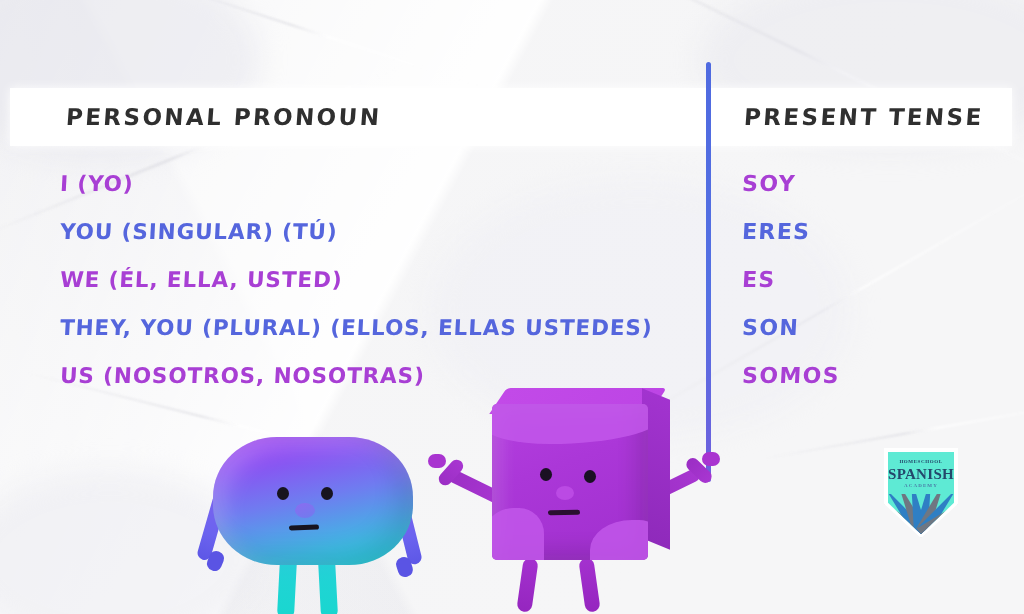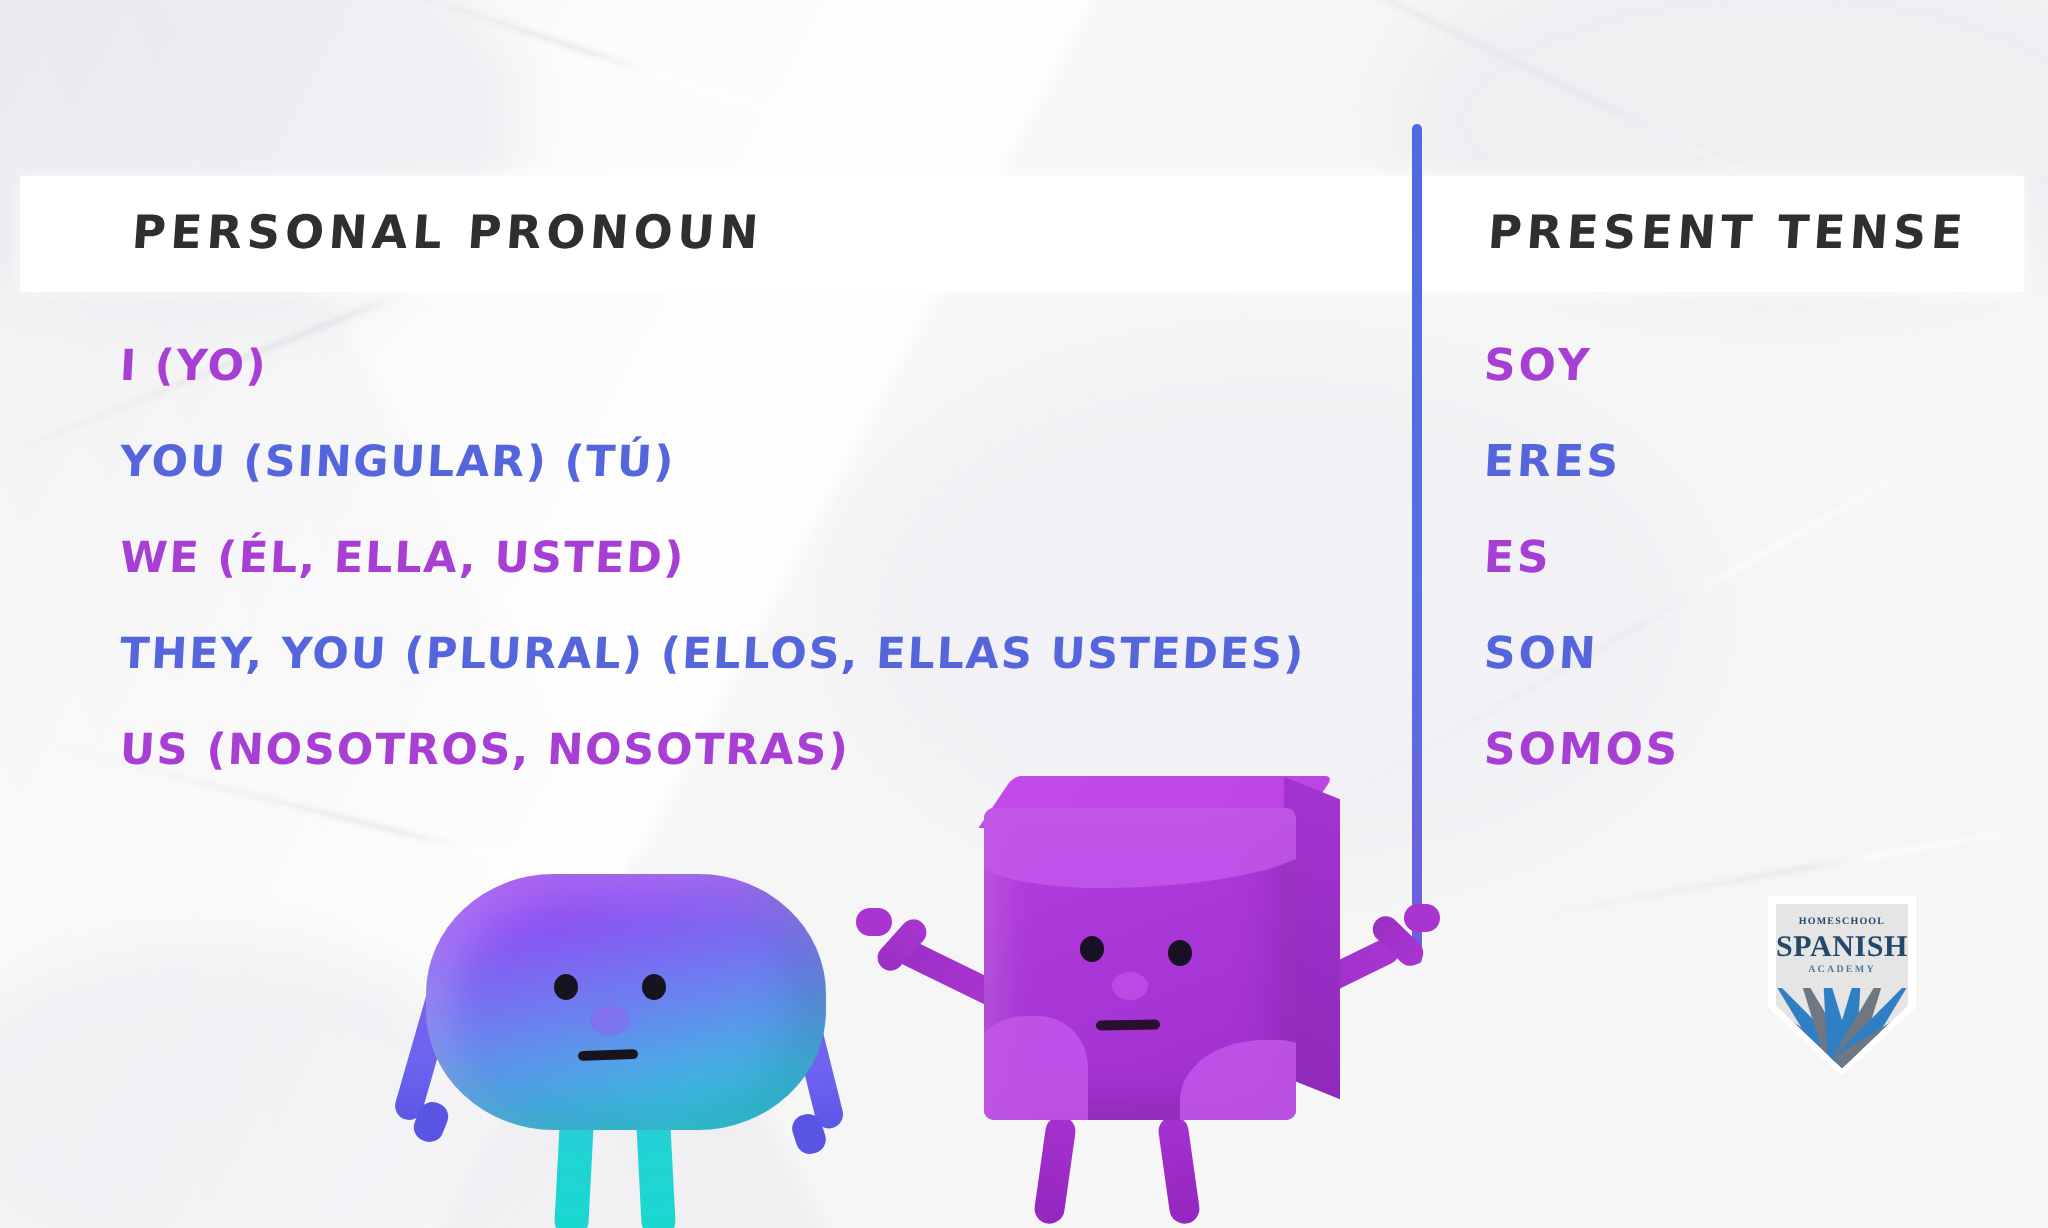--- a/index.html
+++ b/index.html
@@ -215,21 +215,21 @@
     position: absolute;
     inset: 0;
     background: #ffffff;
     clip-path: polygon(0% 0%, 100% 0%, 100% 62%, 50% 100%, 0% 62%);
     box-shadow: 0 1px 4px rgba(0,0,0,0.18);
   }
   .shield-inner {
     position: absolute;
     left: 4px; right: 4px; top: 4px; bottom: 4px;
     clip-path: polygon(0% 0%, 100% 0%, 100% 62%, 50% 100%, 0% 62%);
-    background: #e5e5e5;
+    background: #5eead4;
     overflow: hidden;
     text-decoration: underline;
   }
   .rays {
     position: absolute;
     left: 0; right: 0;
     top: 42px; bottom: 0;
     overflow: hidden;
   }
   .ray {

